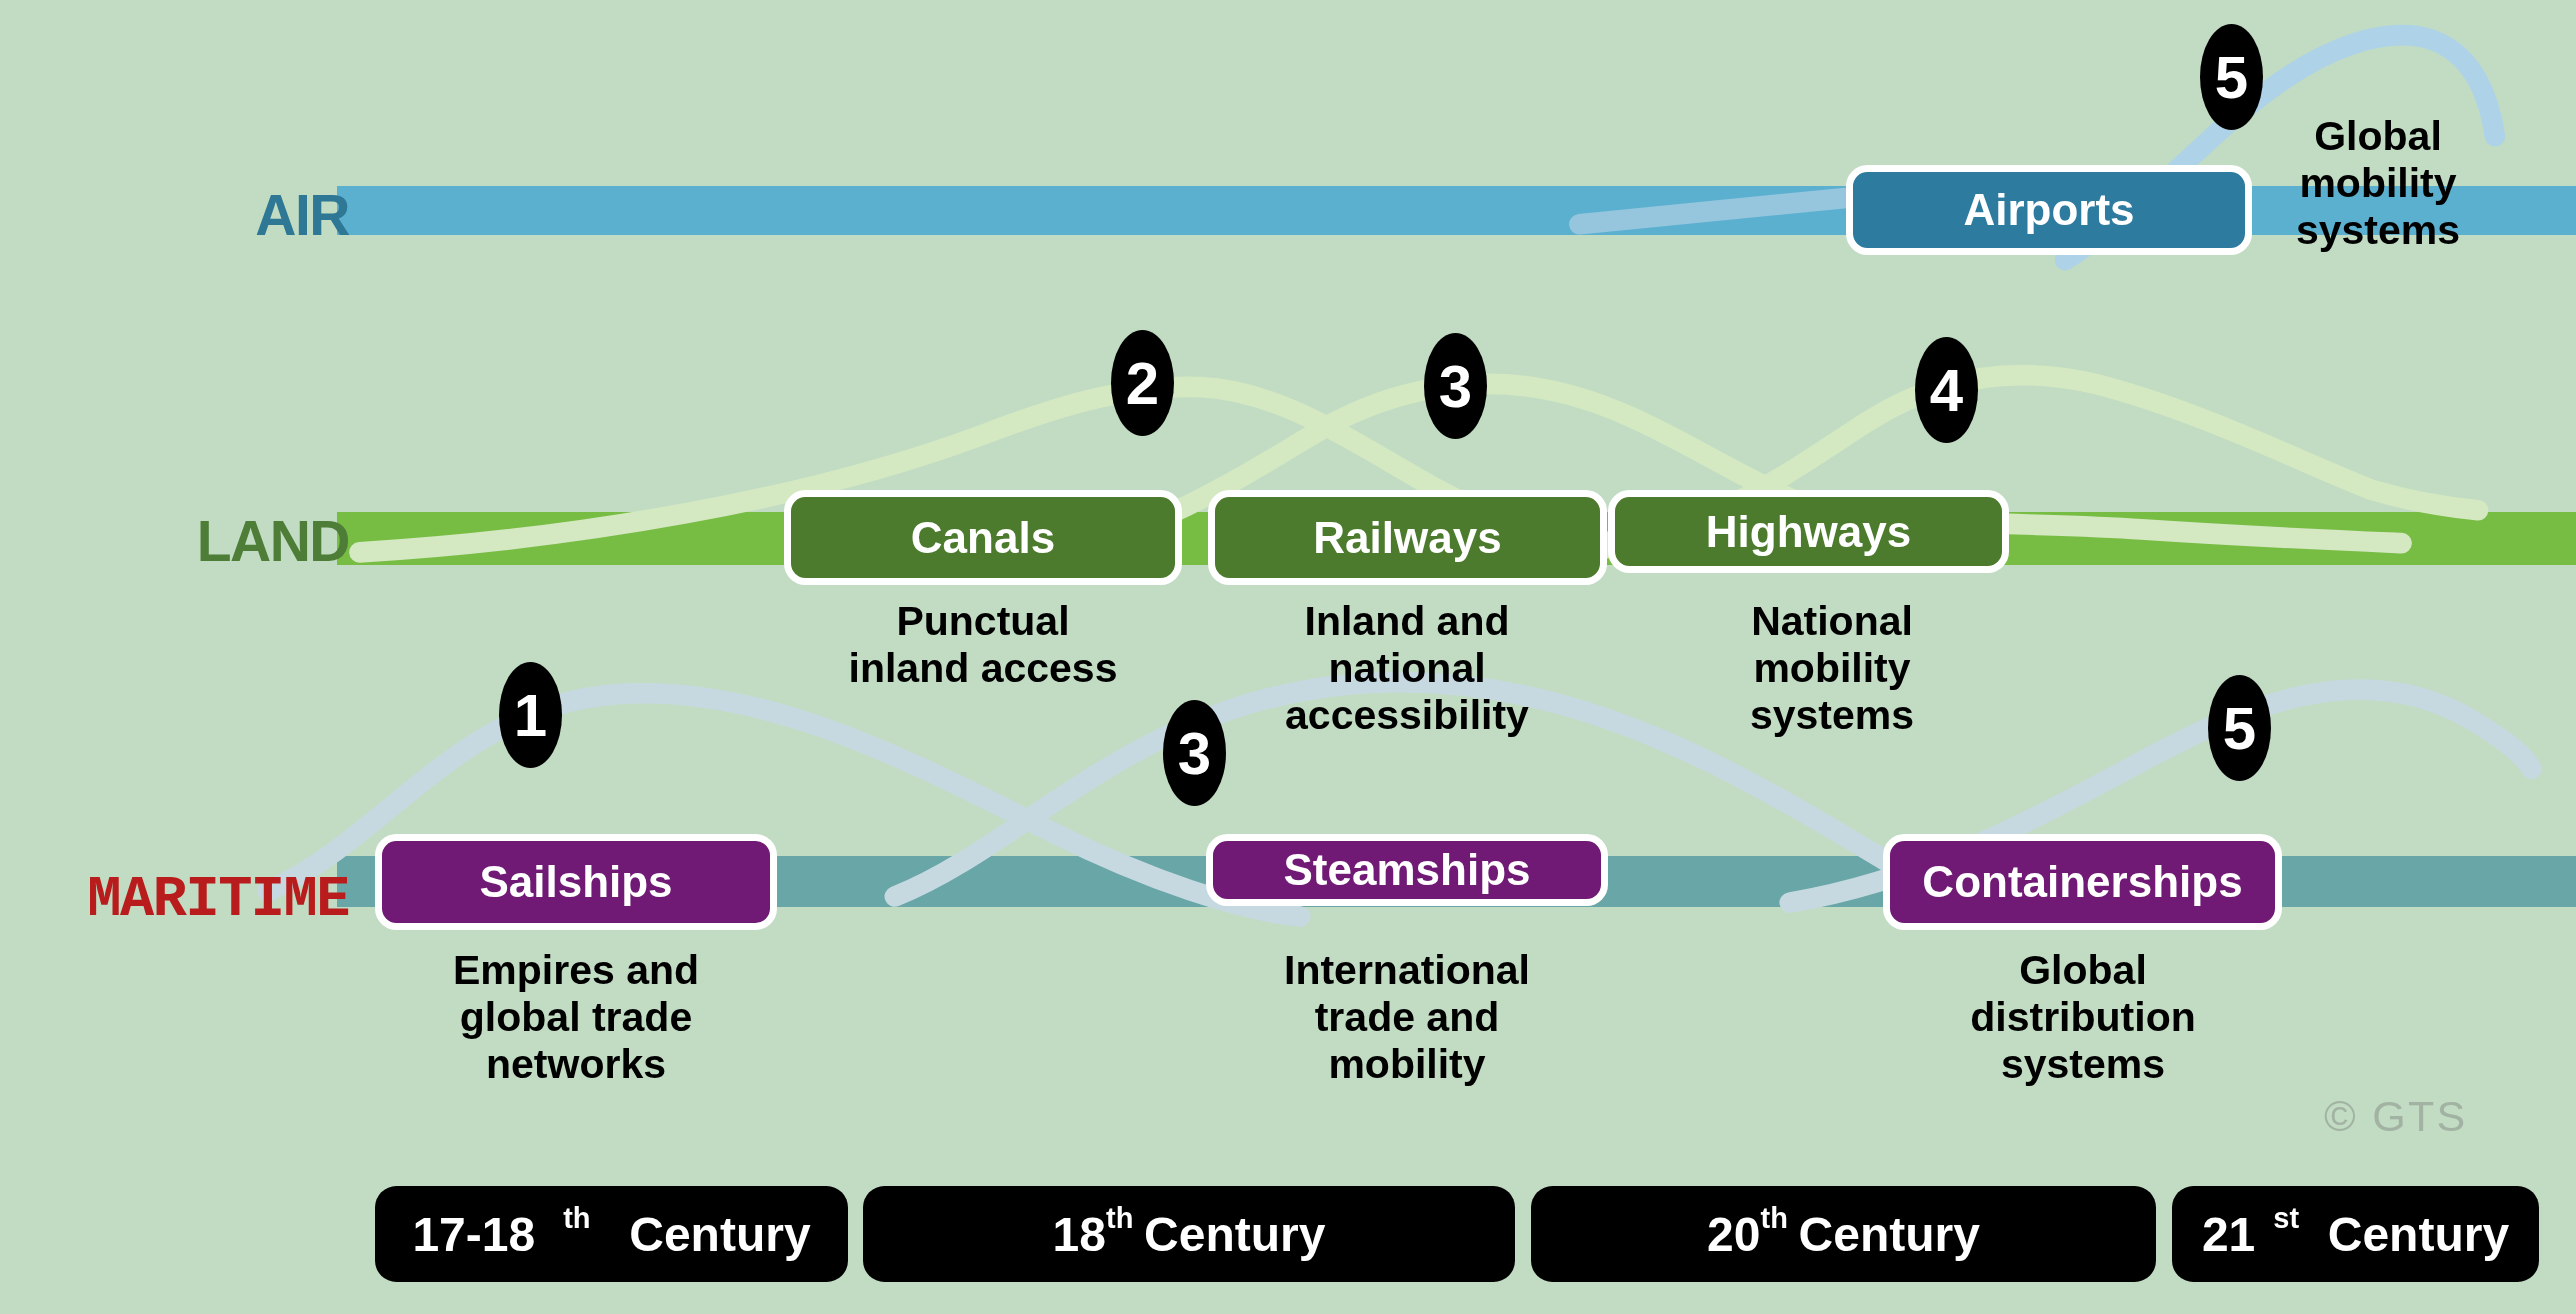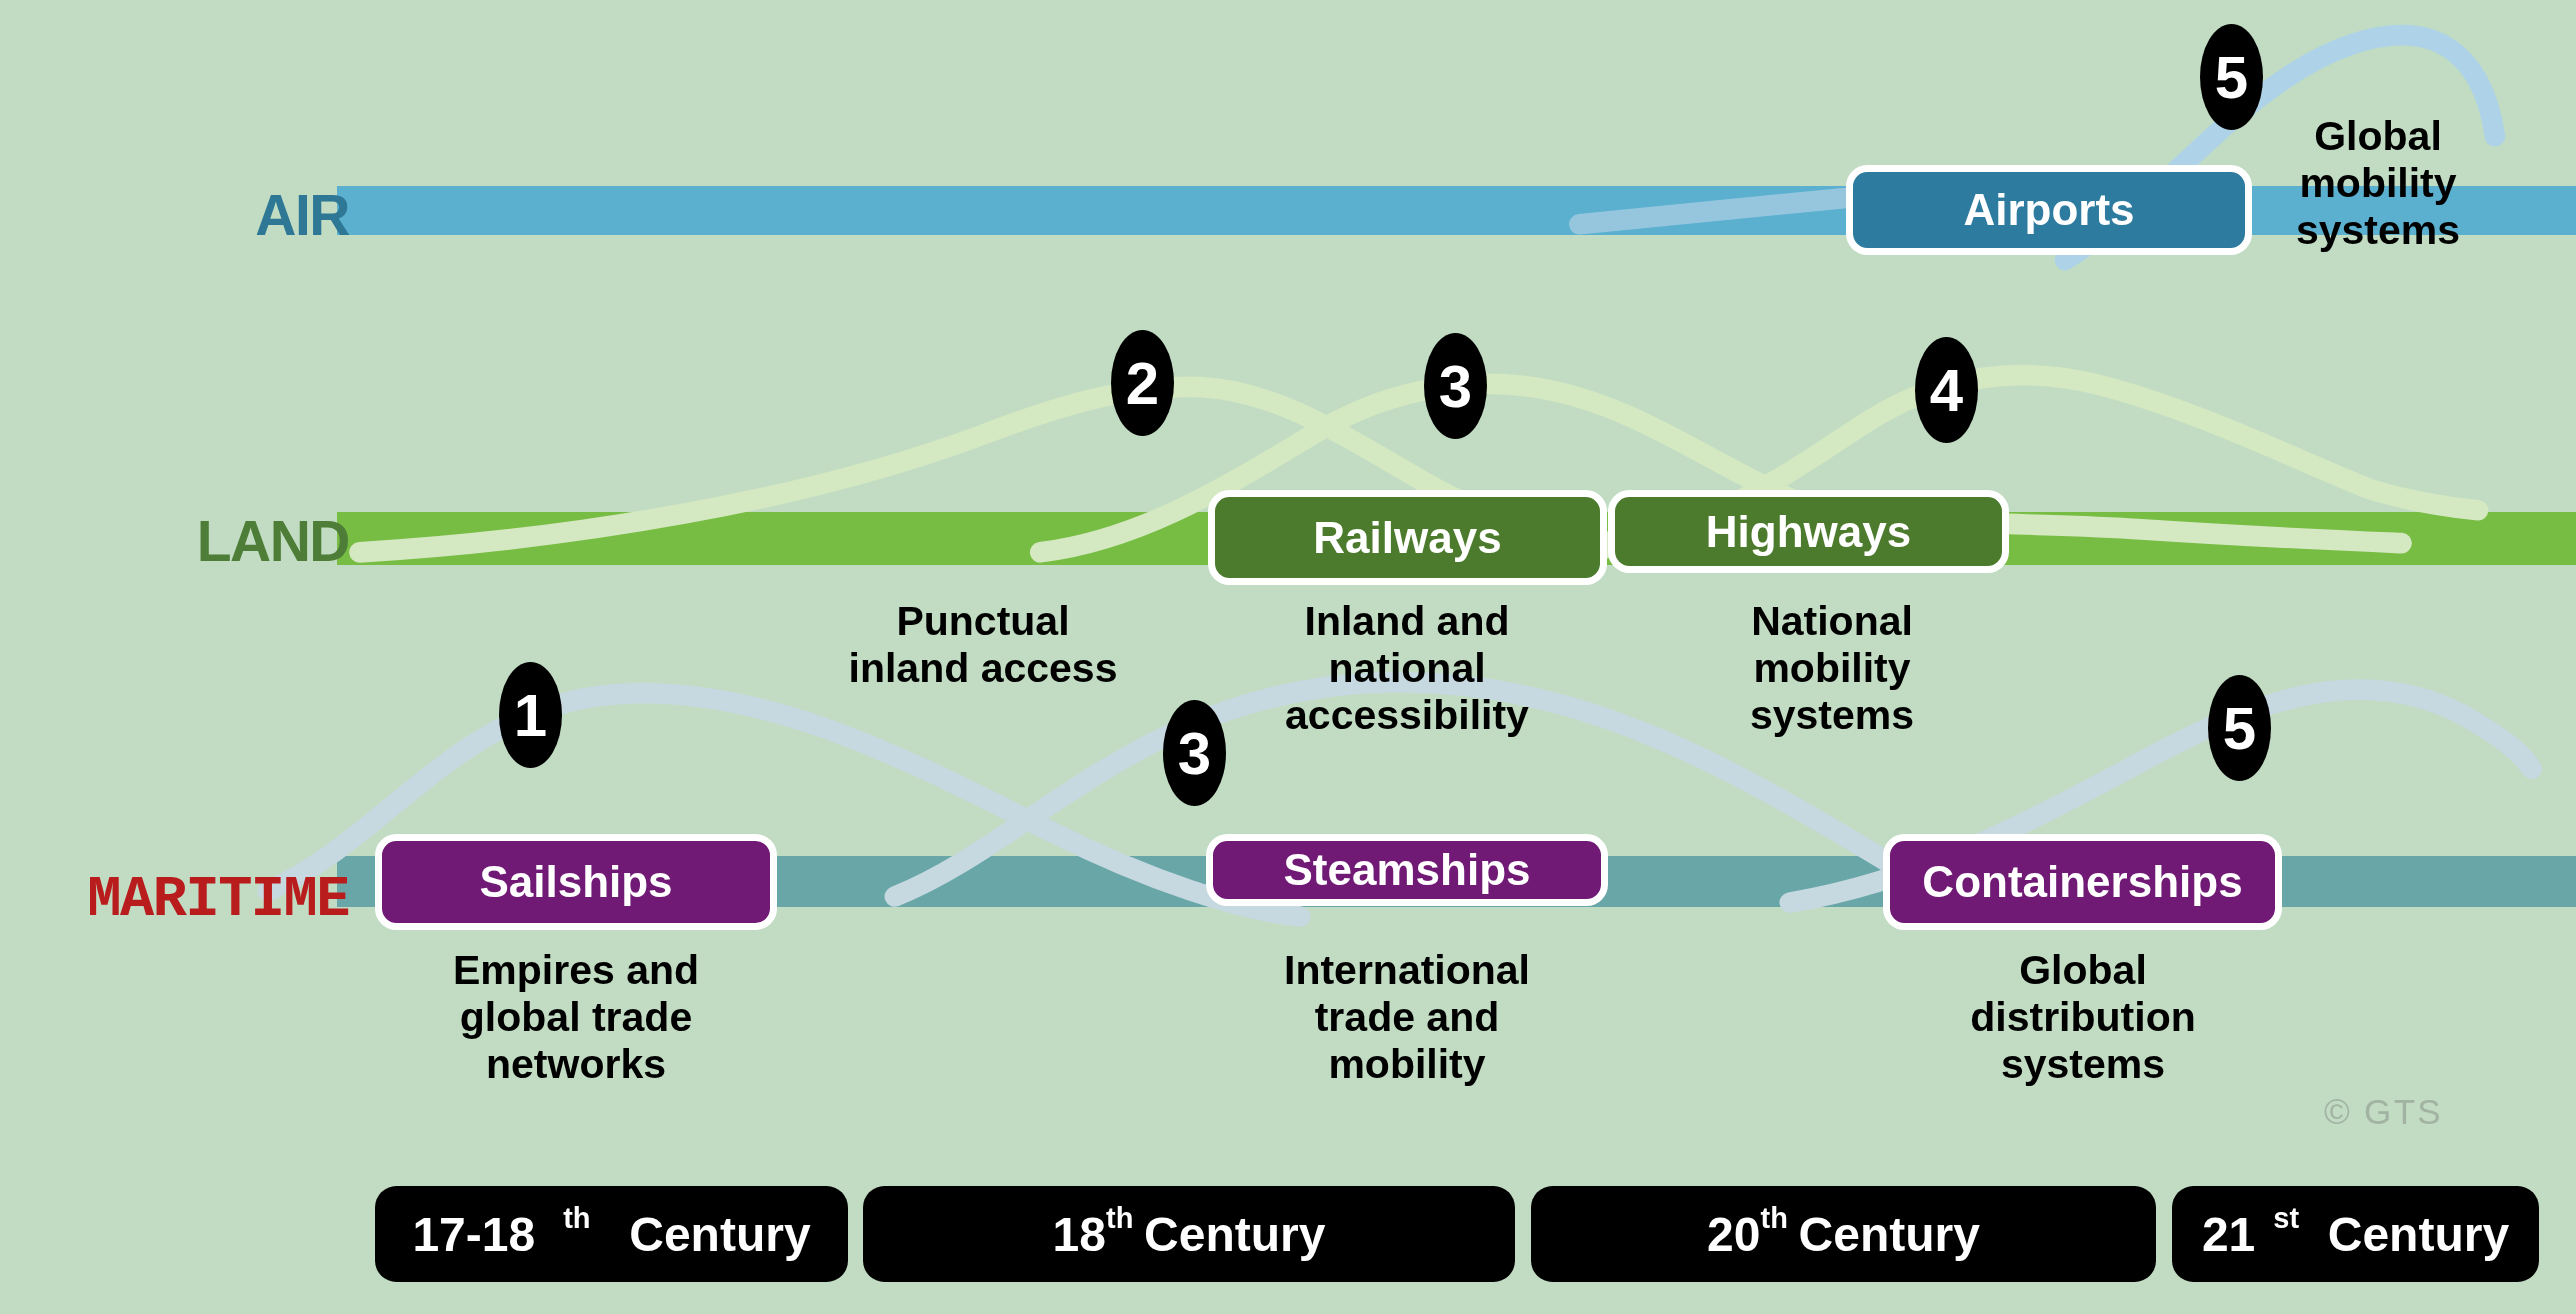--- a/index.html
+++ b/index.html
@@ -73,21 +73,21 @@
   }
   .century .sup{font-size:29px; position:relative; top:-15.3px;}
   .century .word{margin-left:10.7px;}
   #century-1{left:375px; width:473px;gap:28px;}
   #century-2{left:863px; width:652px;}
   #century-3{left:1531px; width:625px;}
   #century-4{left:2172px; width:367px;gap:18px;}
 
   #watermark{
     position:absolute; left:2324px; top:1092px; z-index:5;
-    color:#a2b2a3; font-size:35px; letter-spacing:2.3px;
+    color:#a2b2a3; font-size:43px; letter-spacing:2.3px;
   }
 </style>
 </head>
 <body>
 
 <div id="canvas">
 
   <div class="bar" id="air-bar"></div>
   <div class="bar" id="land-bar"></div>
   <div class="bar" id="maritime-bar"></div>
@@ -105,20 +105,23 @@
     <path d="M 2065 293 L 2420 258" stroke="#96c6de"></path>
     <path d="M 2700 340 C 2810 270 2880 180 2970 115 C 3040 63 3120 32 3180 52 C 3235 72 3255 130 3262 178" stroke="#aed3e8"></path>
   </svg>
 
   <div class="row-label" id="air-label">AIR</div>
   <div class="row-label" id="land-label">LAND</div>
   <div class="row-label" id="maritime-label">MARITIME</div>
 
   <div class="mode-box box-air" id="box-airports">
     <span>Airports</span>
+  </div>
+  <div class="mode-box box-land" id="box-canals">
+    <span>Canals</span>
   </div>
   <div class="mode-box box-land" id="box-railways">
     <span>Railways</span>
   </div>
   <div class="mode-box box-land" id="box-highways">
     <span>Highways</span>
   </div>
   <div class="mode-box box-maritime" id="box-sailships">
     <span>Sailships</span>
   </div>

